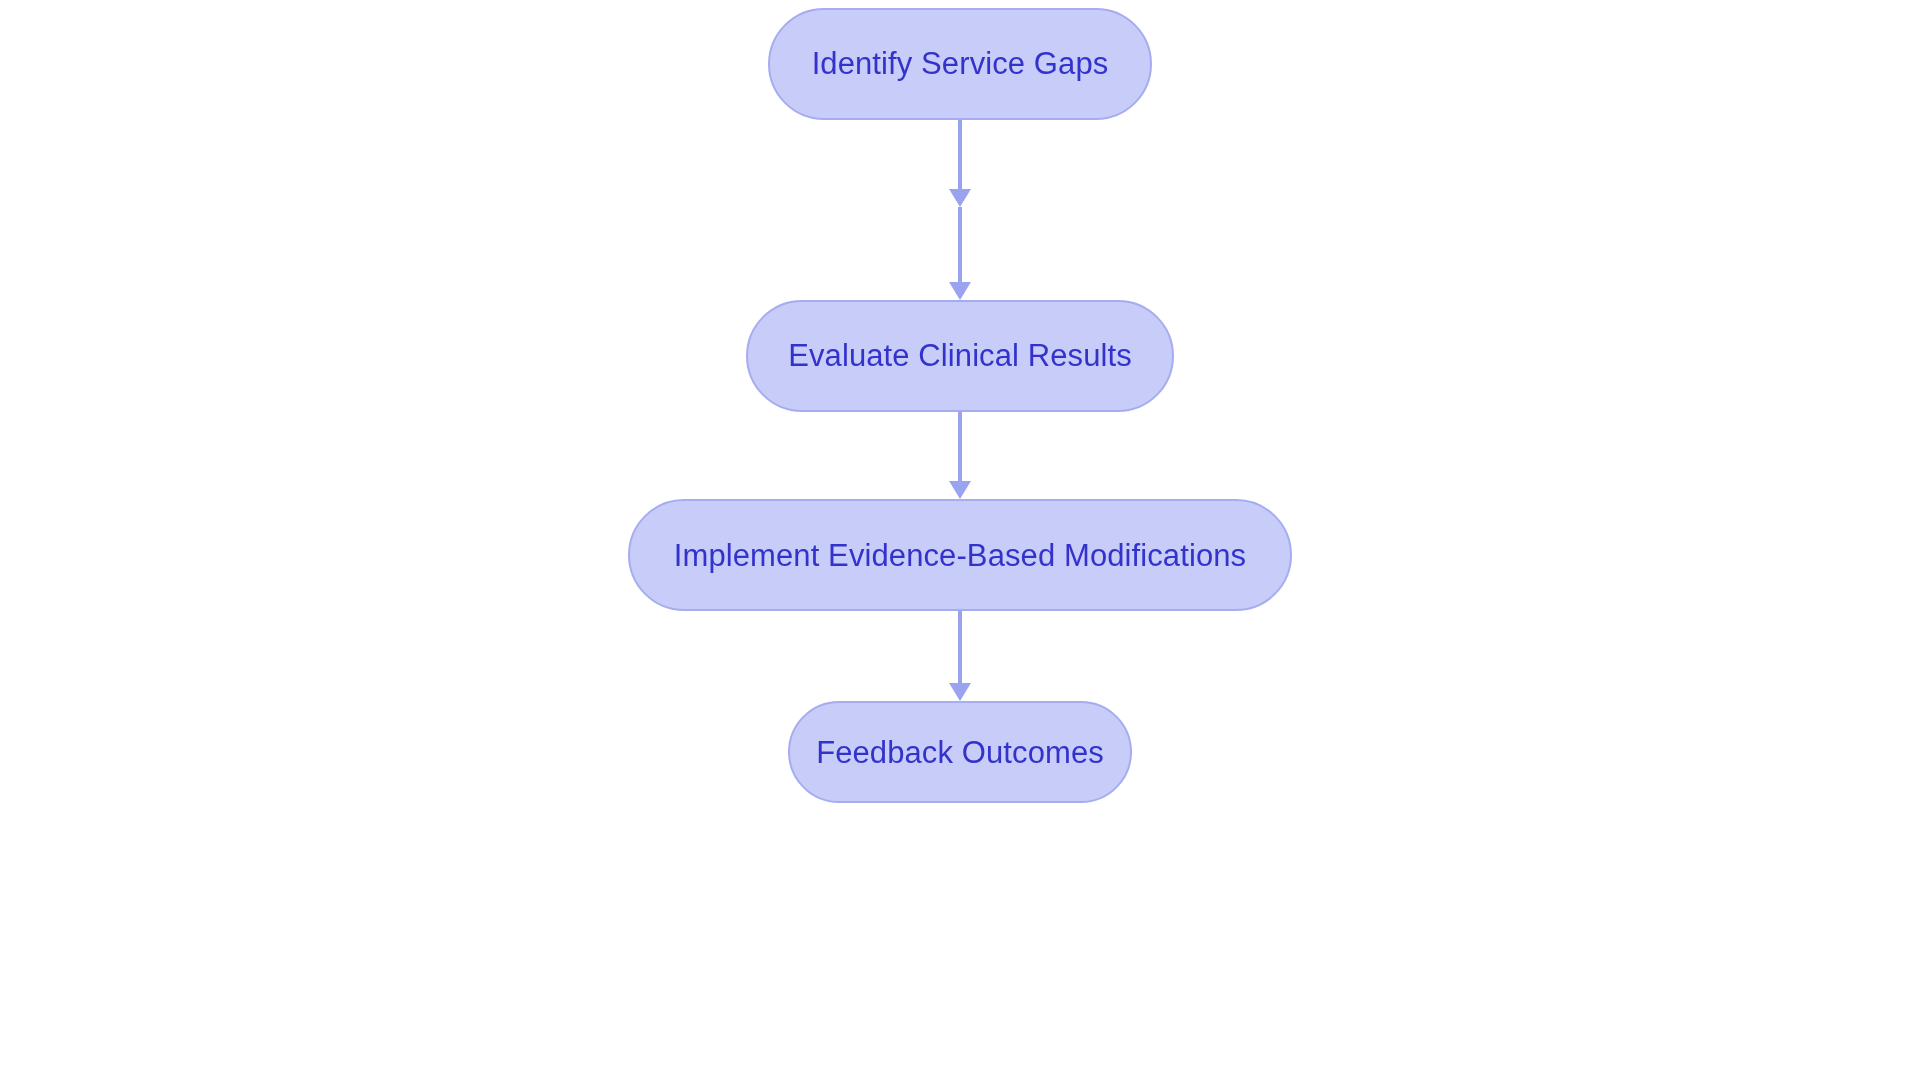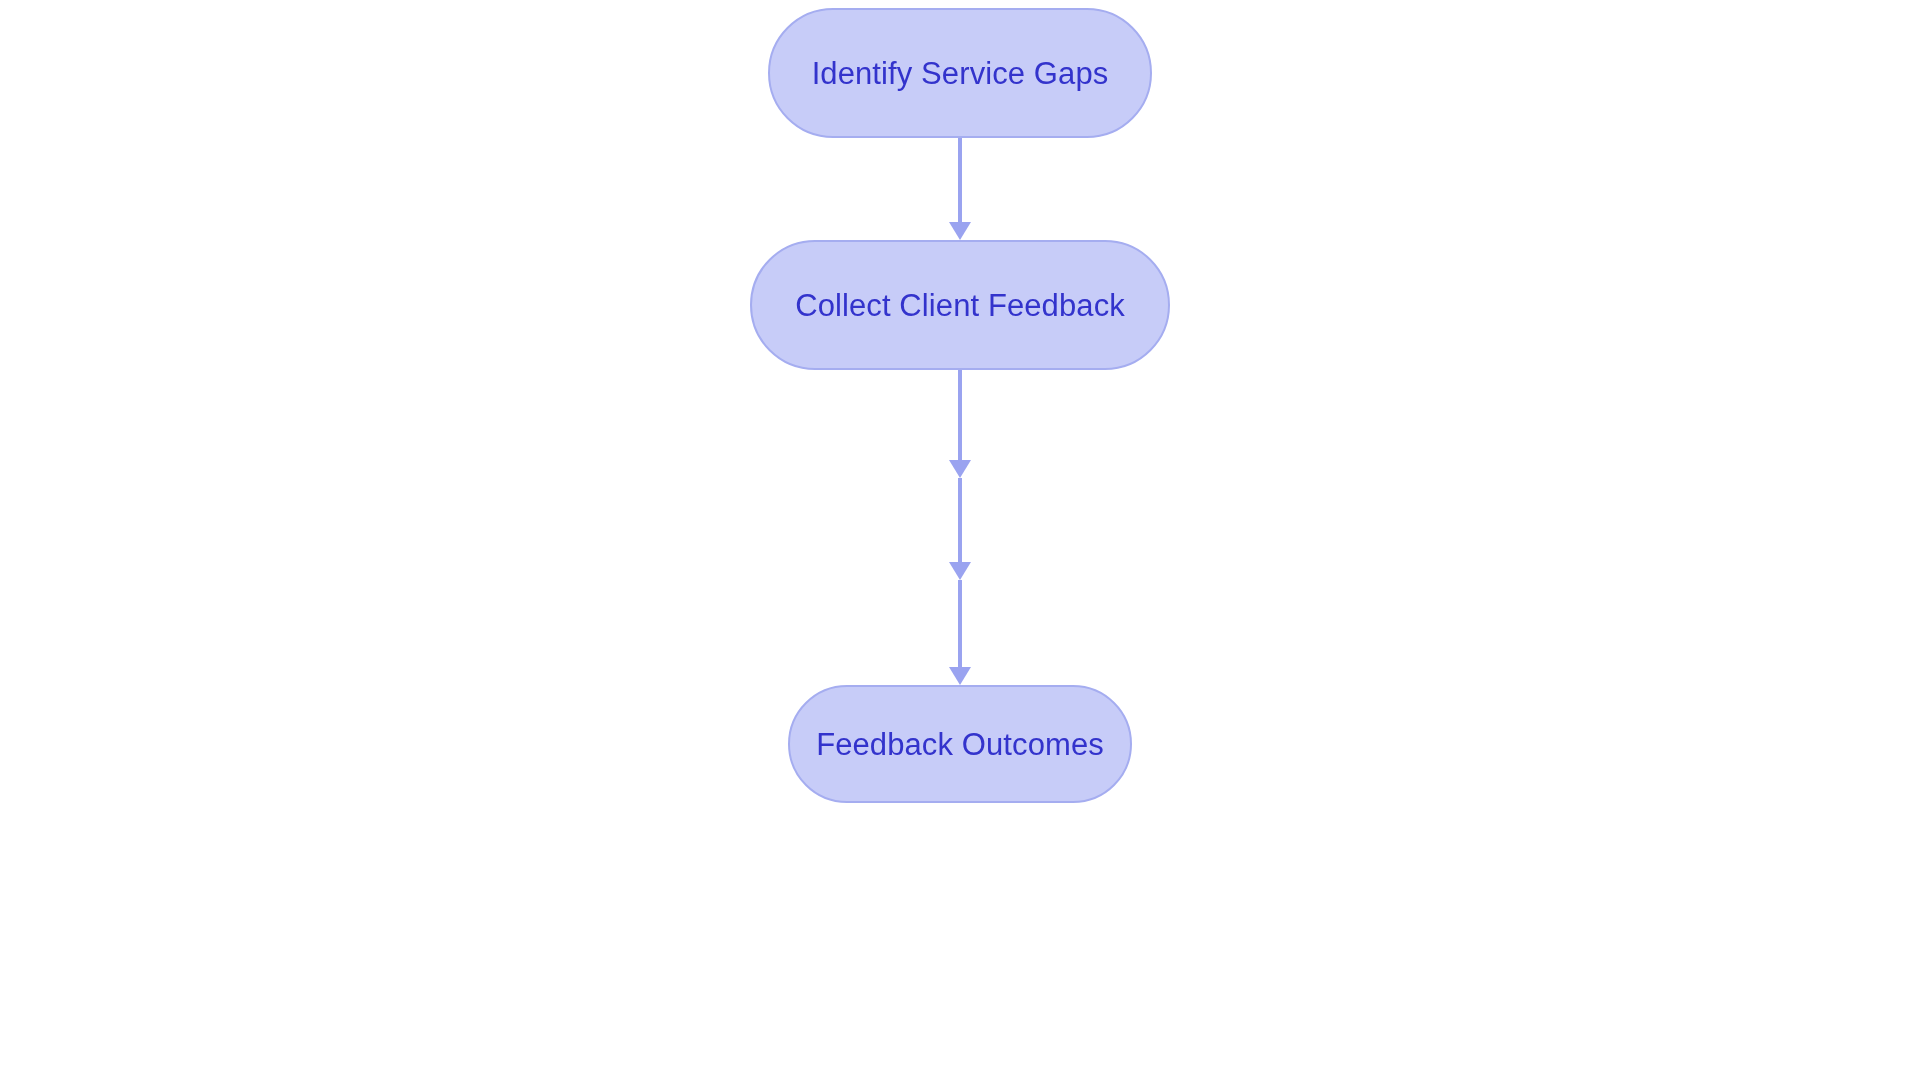--- a/index.html
+++ b/index.html
@@ -101,35 +101,38 @@
 
     <div class="node node-1">
       <span class="node-label">Identify Service Gaps</span>
     </div>
 
     <div class="connector conn-1">
       <div class="connector-line"></div>
       <div class="connector-head"></div>
     </div>
 
-    <div class="node node-2">
-      <span class="node-label">Collect Client Feedback</span>
-    </div>
 
     <div class="connector conn-2">
       <div class="connector-line"></div>
       <div class="connector-head"></div>
     </div>
 
+    <div class="node node-3">
+      <span class="node-label">Evaluate Clinical Results</span>
+    </div>
 
     <div class="connector conn-3">
       <div class="connector-line"></div>
       <div class="connector-head"></div>
     </div>
 
+    <div class="node node-4">
+      <span class="node-label">Implement Evidence-Based Modifications</span>
+    </div>
 
     <div class="connector conn-4">
       <div class="connector-line"></div>
       <div class="connector-head"></div>
     </div>
 
     <div class="node node-5">
       <span class="node-label">Feedback Outcomes</span>
     </div>
 

